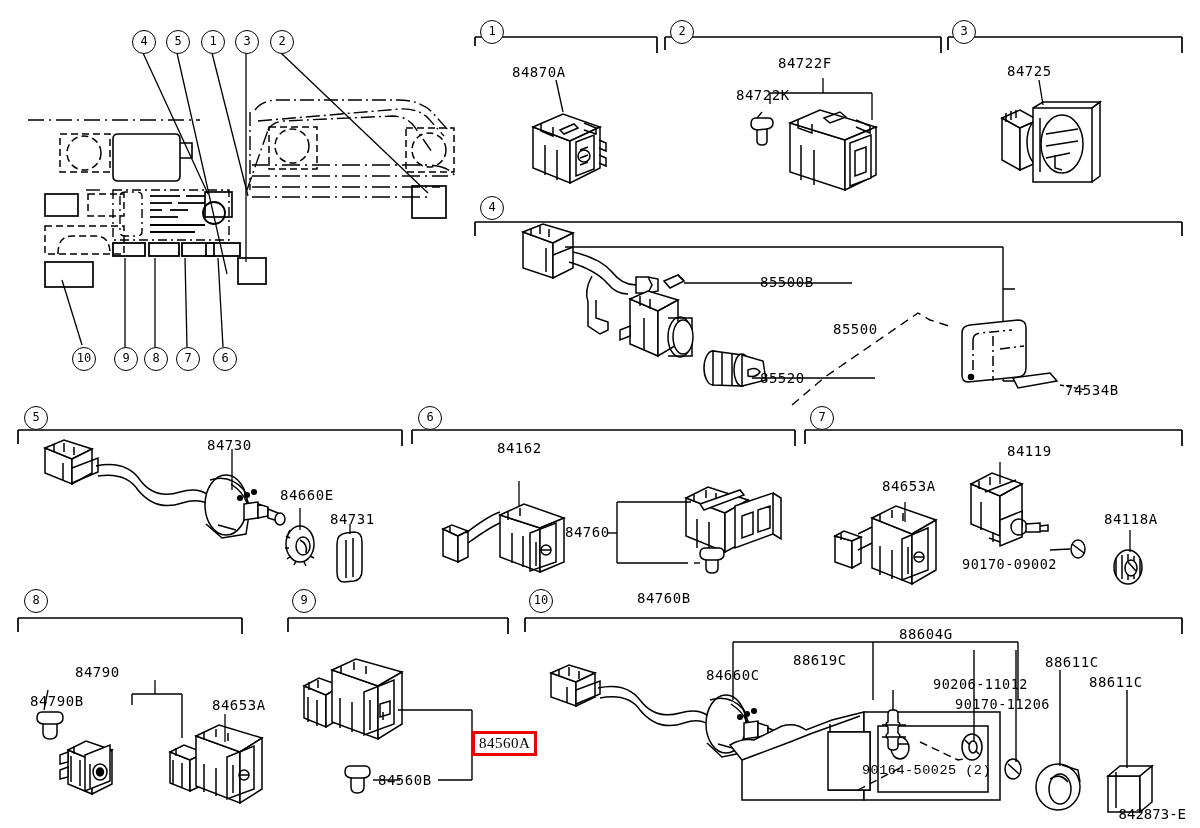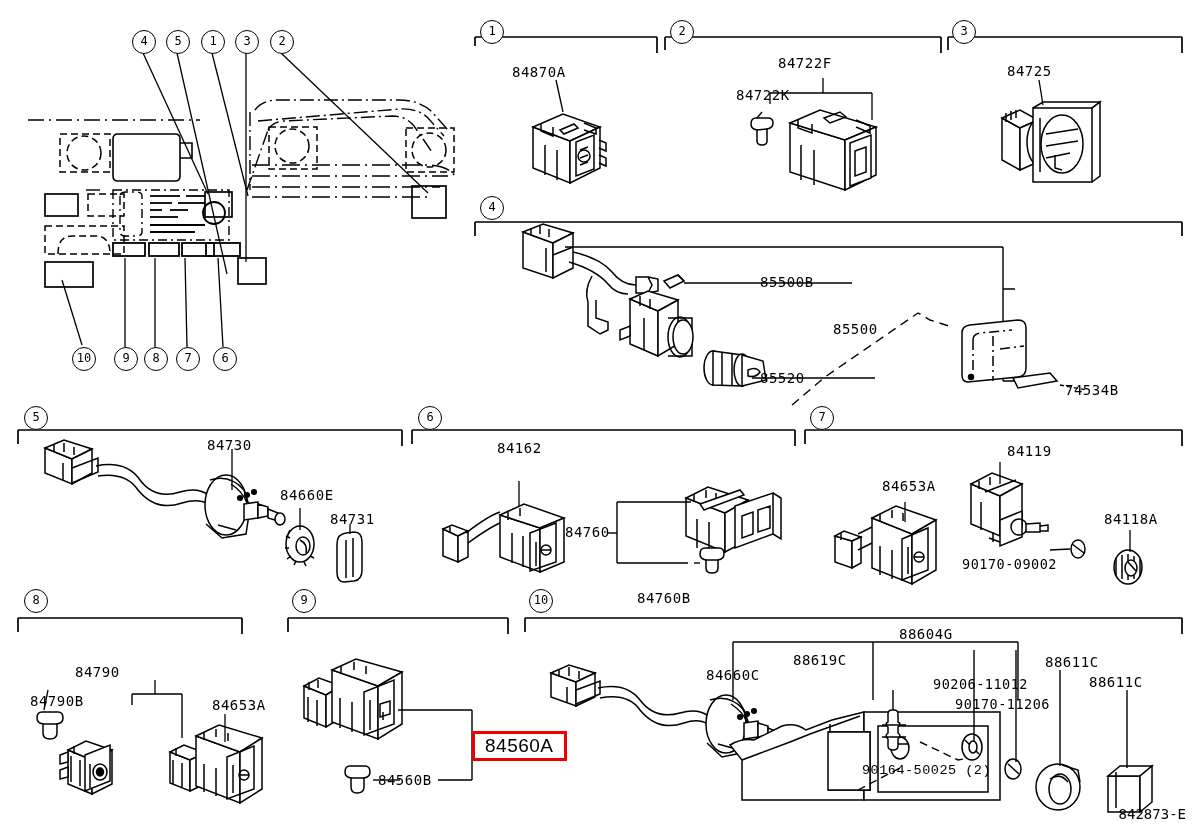--- a/index.html
+++ b/index.html
@@ -3,22 +3,22 @@
 <meta charset="utf-8">
 <style>
   html,body{margin:0;padding:0;background:#fff;}
   body{width:1200px;height:828px;font-family:"DejaVu Sans Mono","Liberation Mono",monospace;overflow:hidden;}
   #sheet{position:relative;width:1200px;height:828px;background:#fff;}
   svg{display:block;}
   .lbl{position:absolute;font-family:"DejaVu Sans Mono","Liberation Mono",monospace;font-size:14px;color:#000;letter-spacing:0.5px;white-space:nowrap;}
   .lbl.sm{font-size:13.5px;}
   .callout{position:absolute;width:22px;height:22px;border:1.6px solid #000;border-radius:50%;background:#fff;
            font-family:"DejaVu Sans Mono","Liberation Mono",monospace;font-size:12px;line-height:20px;text-align:center;color:#000;}
-  .hl{position:absolute;border:3px solid #ee0000;background:#fff;padding:1px 10px;font-size:19px;
-      font-family:Liberation Sans, sans-serif;color:#000;letter-spacing:0.5px;}
+  .hl{position:absolute;border:3px solid #ee0000;background:#fff;padding:1px 4px;font-size:15px;
+      font-family:Liberation Serif, serif;color:#000;letter-spacing:0.5px;}
   .footer{position:absolute;right:14px;bottom:6px;font-size:14px;font-family:"DejaVu Sans Mono","Liberation Mono",monospace;}
   .ovl{position:absolute;left:0;top:0;pointer-events:none;}
 </style>
 </head>
 <body>
 
 <div id="sheet">
 
   <svg class="ovl" width="1200" height="828">
     <g fill="none" stroke="#000" stroke-width="1.6">

